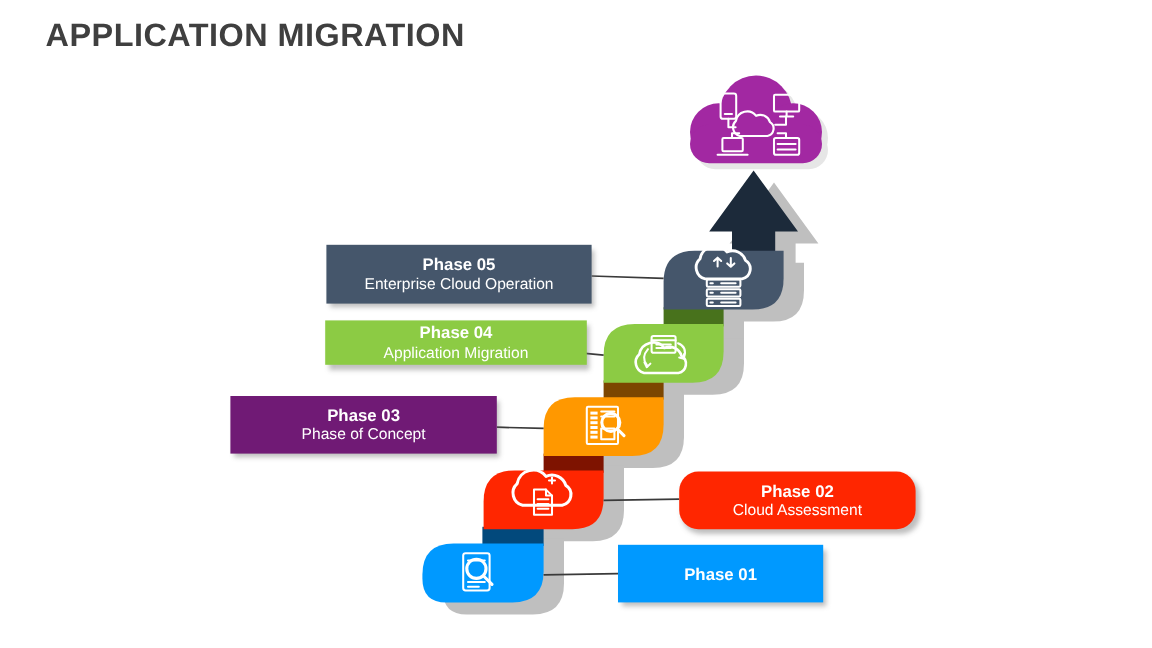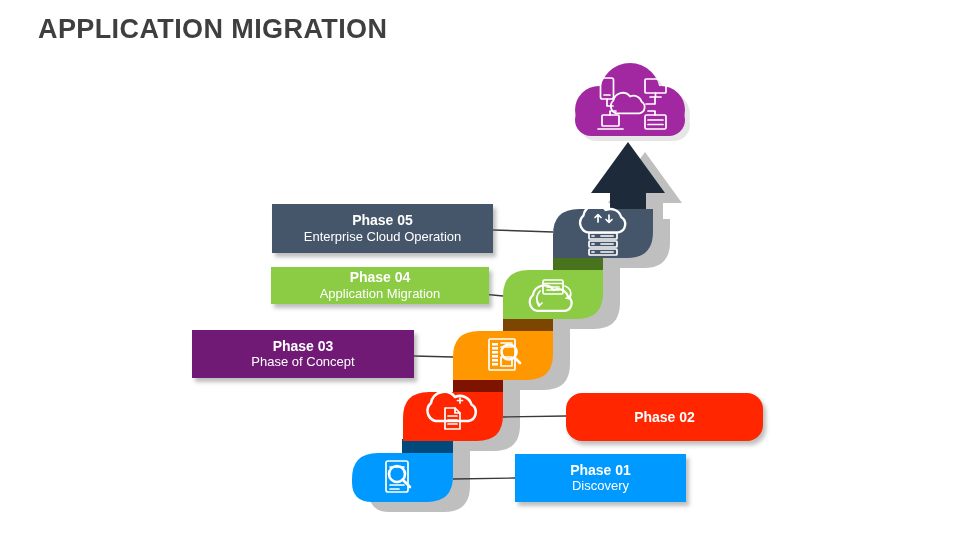--- a/index.html
+++ b/index.html
@@ -151,19 +151,19 @@
   <div class="label-box box-p04" style="background-color: rgb(140, 203, 68);">
     <div class="phase-number">Phase 04</div>
     <div class="phase-name">Application Migration</div>
   </div>
   <div class="label-box box-p03" style="background-color: #701a75;">
     <div class="phase-number">Phase 03</div>
     <div class="phase-name">Phase of Concept</div>
   </div>
   <div class="label-box box-p02" style="background-color: rgb(255, 38, 0);">
     <div class="phase-number">Phase 02</div>
+    <div class="phase-name">Cloud Assessment</div>
   </div>
   <div class="label-box box-p01" style="background-color: rgb(0, 153, 255);">
     <div class="phase-number">Phase 01</div>
-    <div class="phase-name">Discovery</div>
   </div>
 
 </div>
 
 </body></html>

